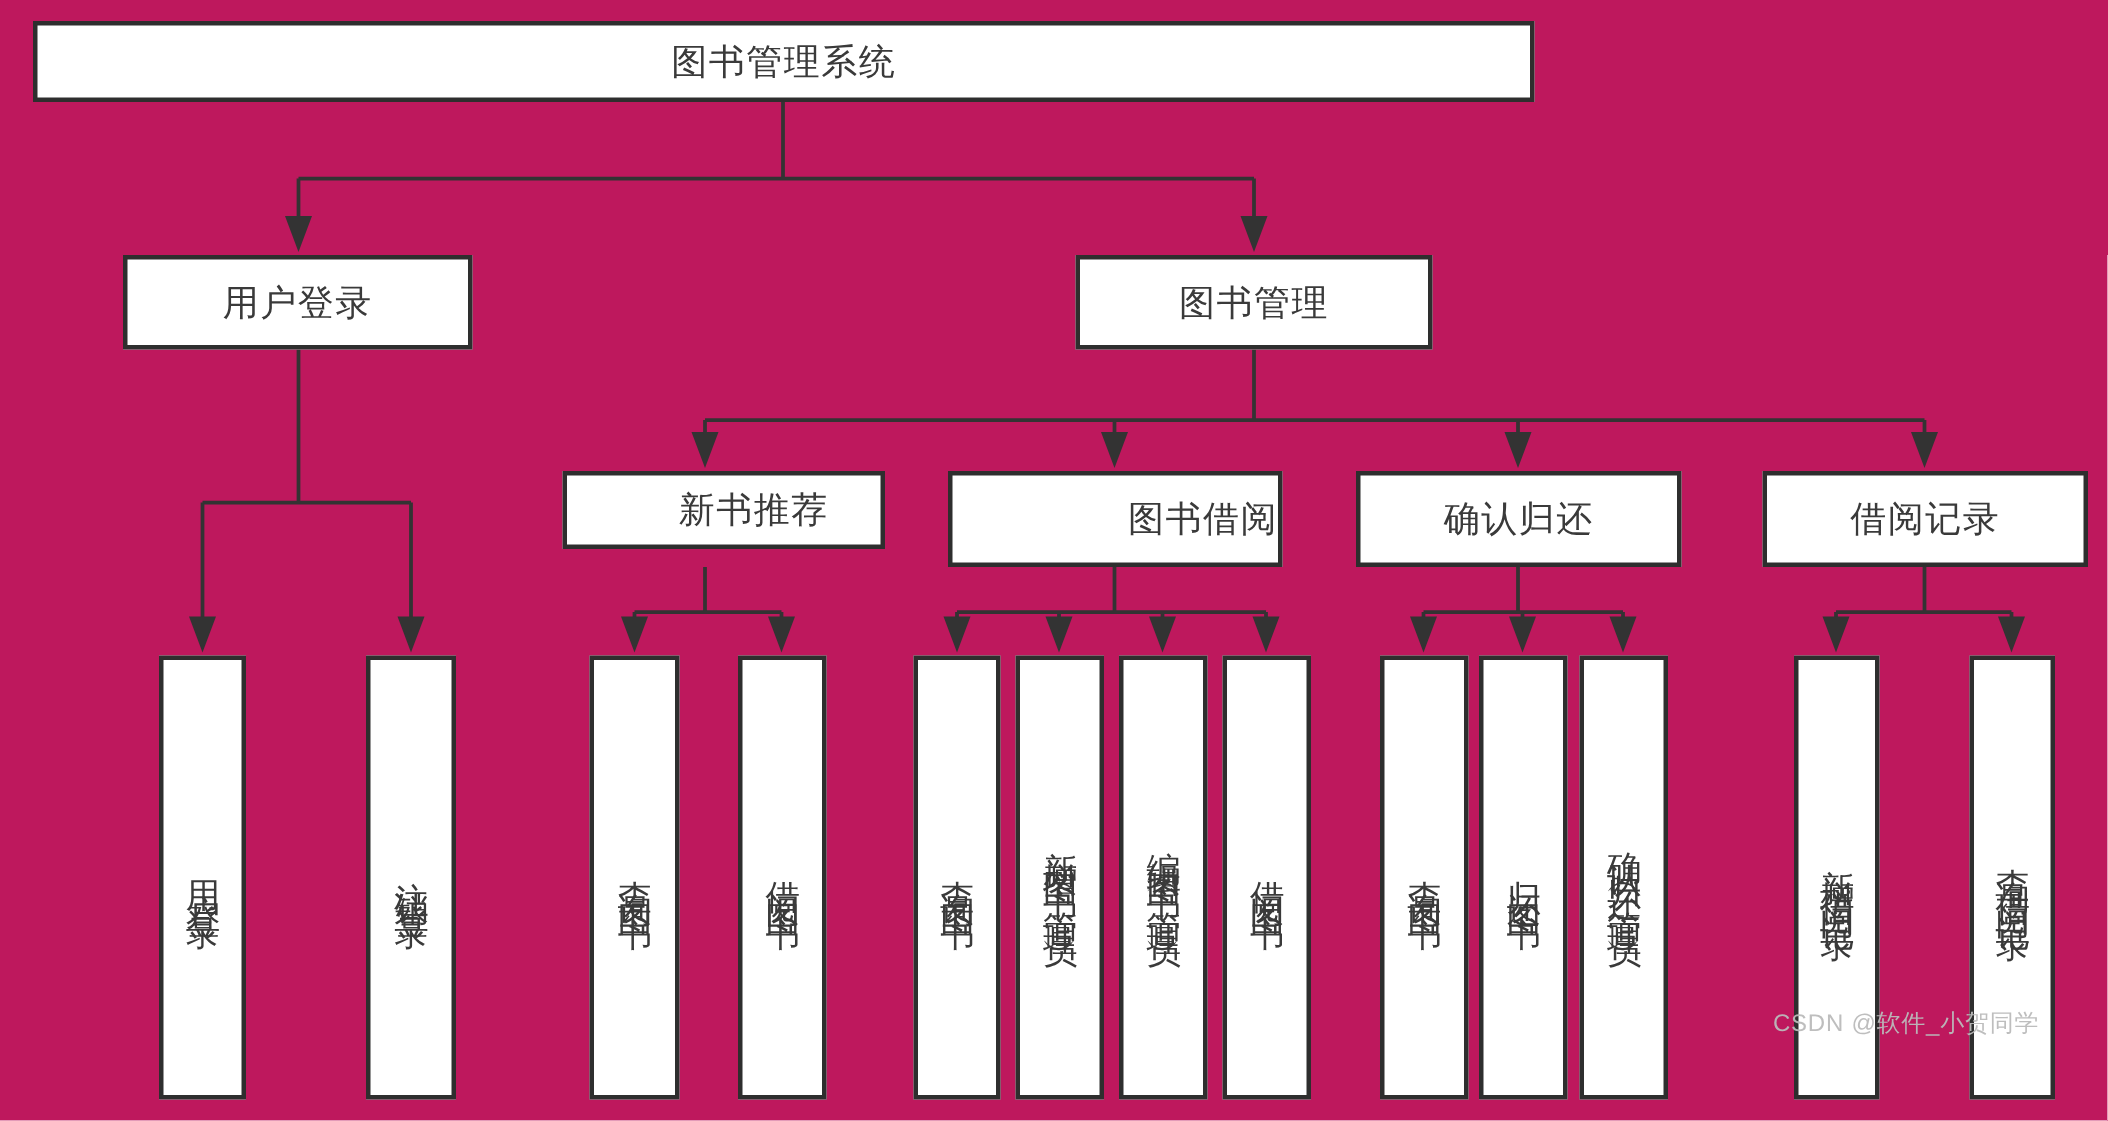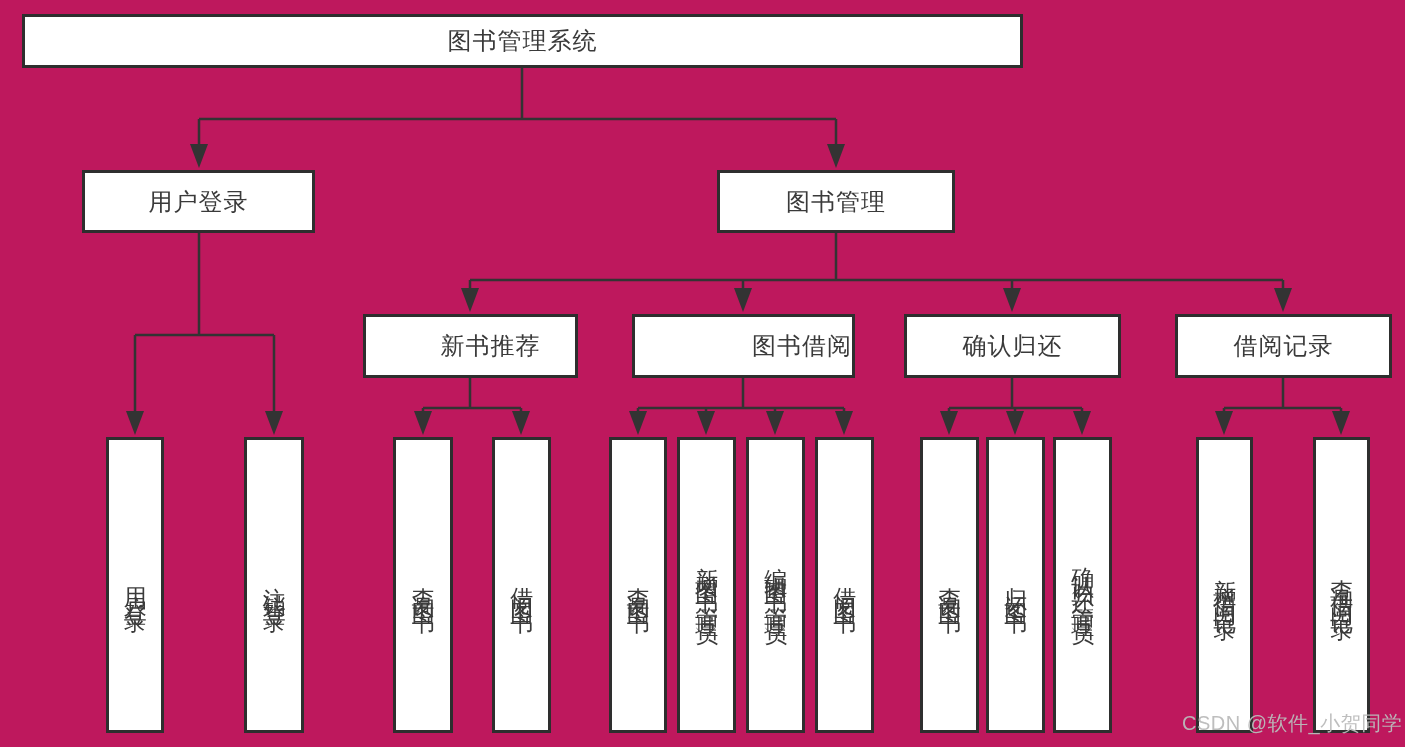--- a/index.html
+++ b/index.html
@@ -44,23 +44,23 @@
     writing-mode:vertical-rl;
     text-orientation:mixed;
     font-size:23px;
     letter-spacing:8px;
     line-height:1.2;
     white-space:nowrap;
   }
   .watermark{
     position:absolute;
     left:1182px;
-    top:710px;
+    top:672px;
     z-index:4;
-    font-size:20px;
+    font-size:16px;
     color:rgba(186,186,186,0.95);
     letter-spacing:0.5px;
     white-space:nowrap;
   }
 </style>
 </head>
 <body>
 
 <div class="canvas">
 
@@ -85,21 +85,21 @@
     <span>图书管理系统</span>
   </div>
 
   <div class="node" style="left:82px;top:170px;width:233px;height:63px;">
     <span>用户登录</span>
   </div>
   <div class="node" style="left:717px;top:170px;width:238px;height:63px;">
     <span>图书管理</span>
   </div>
 
-  <div class="node" style="left:363px;top:314px;width:215px;height:64px;padding-left:40px;">
+  <div class="node" style="left:375px;top:314px;width:215px;height:52px;padding-left:40px;">
     <span>新书推荐</span>
   </div>
   <div class="node" style="left:632px;top:314px;width:223px;height:64px;justify-content:flex-end;">
     <span>图书借阅</span>
   </div>
   <div class="node" style="left:904px;top:314px;width:217px;height:64px;">
     <span>确认归还</span>
   </div>
   <div class="node" style="left:1175px;top:314px;width:217px;height:64px;">
     <span>借阅记录</span>

